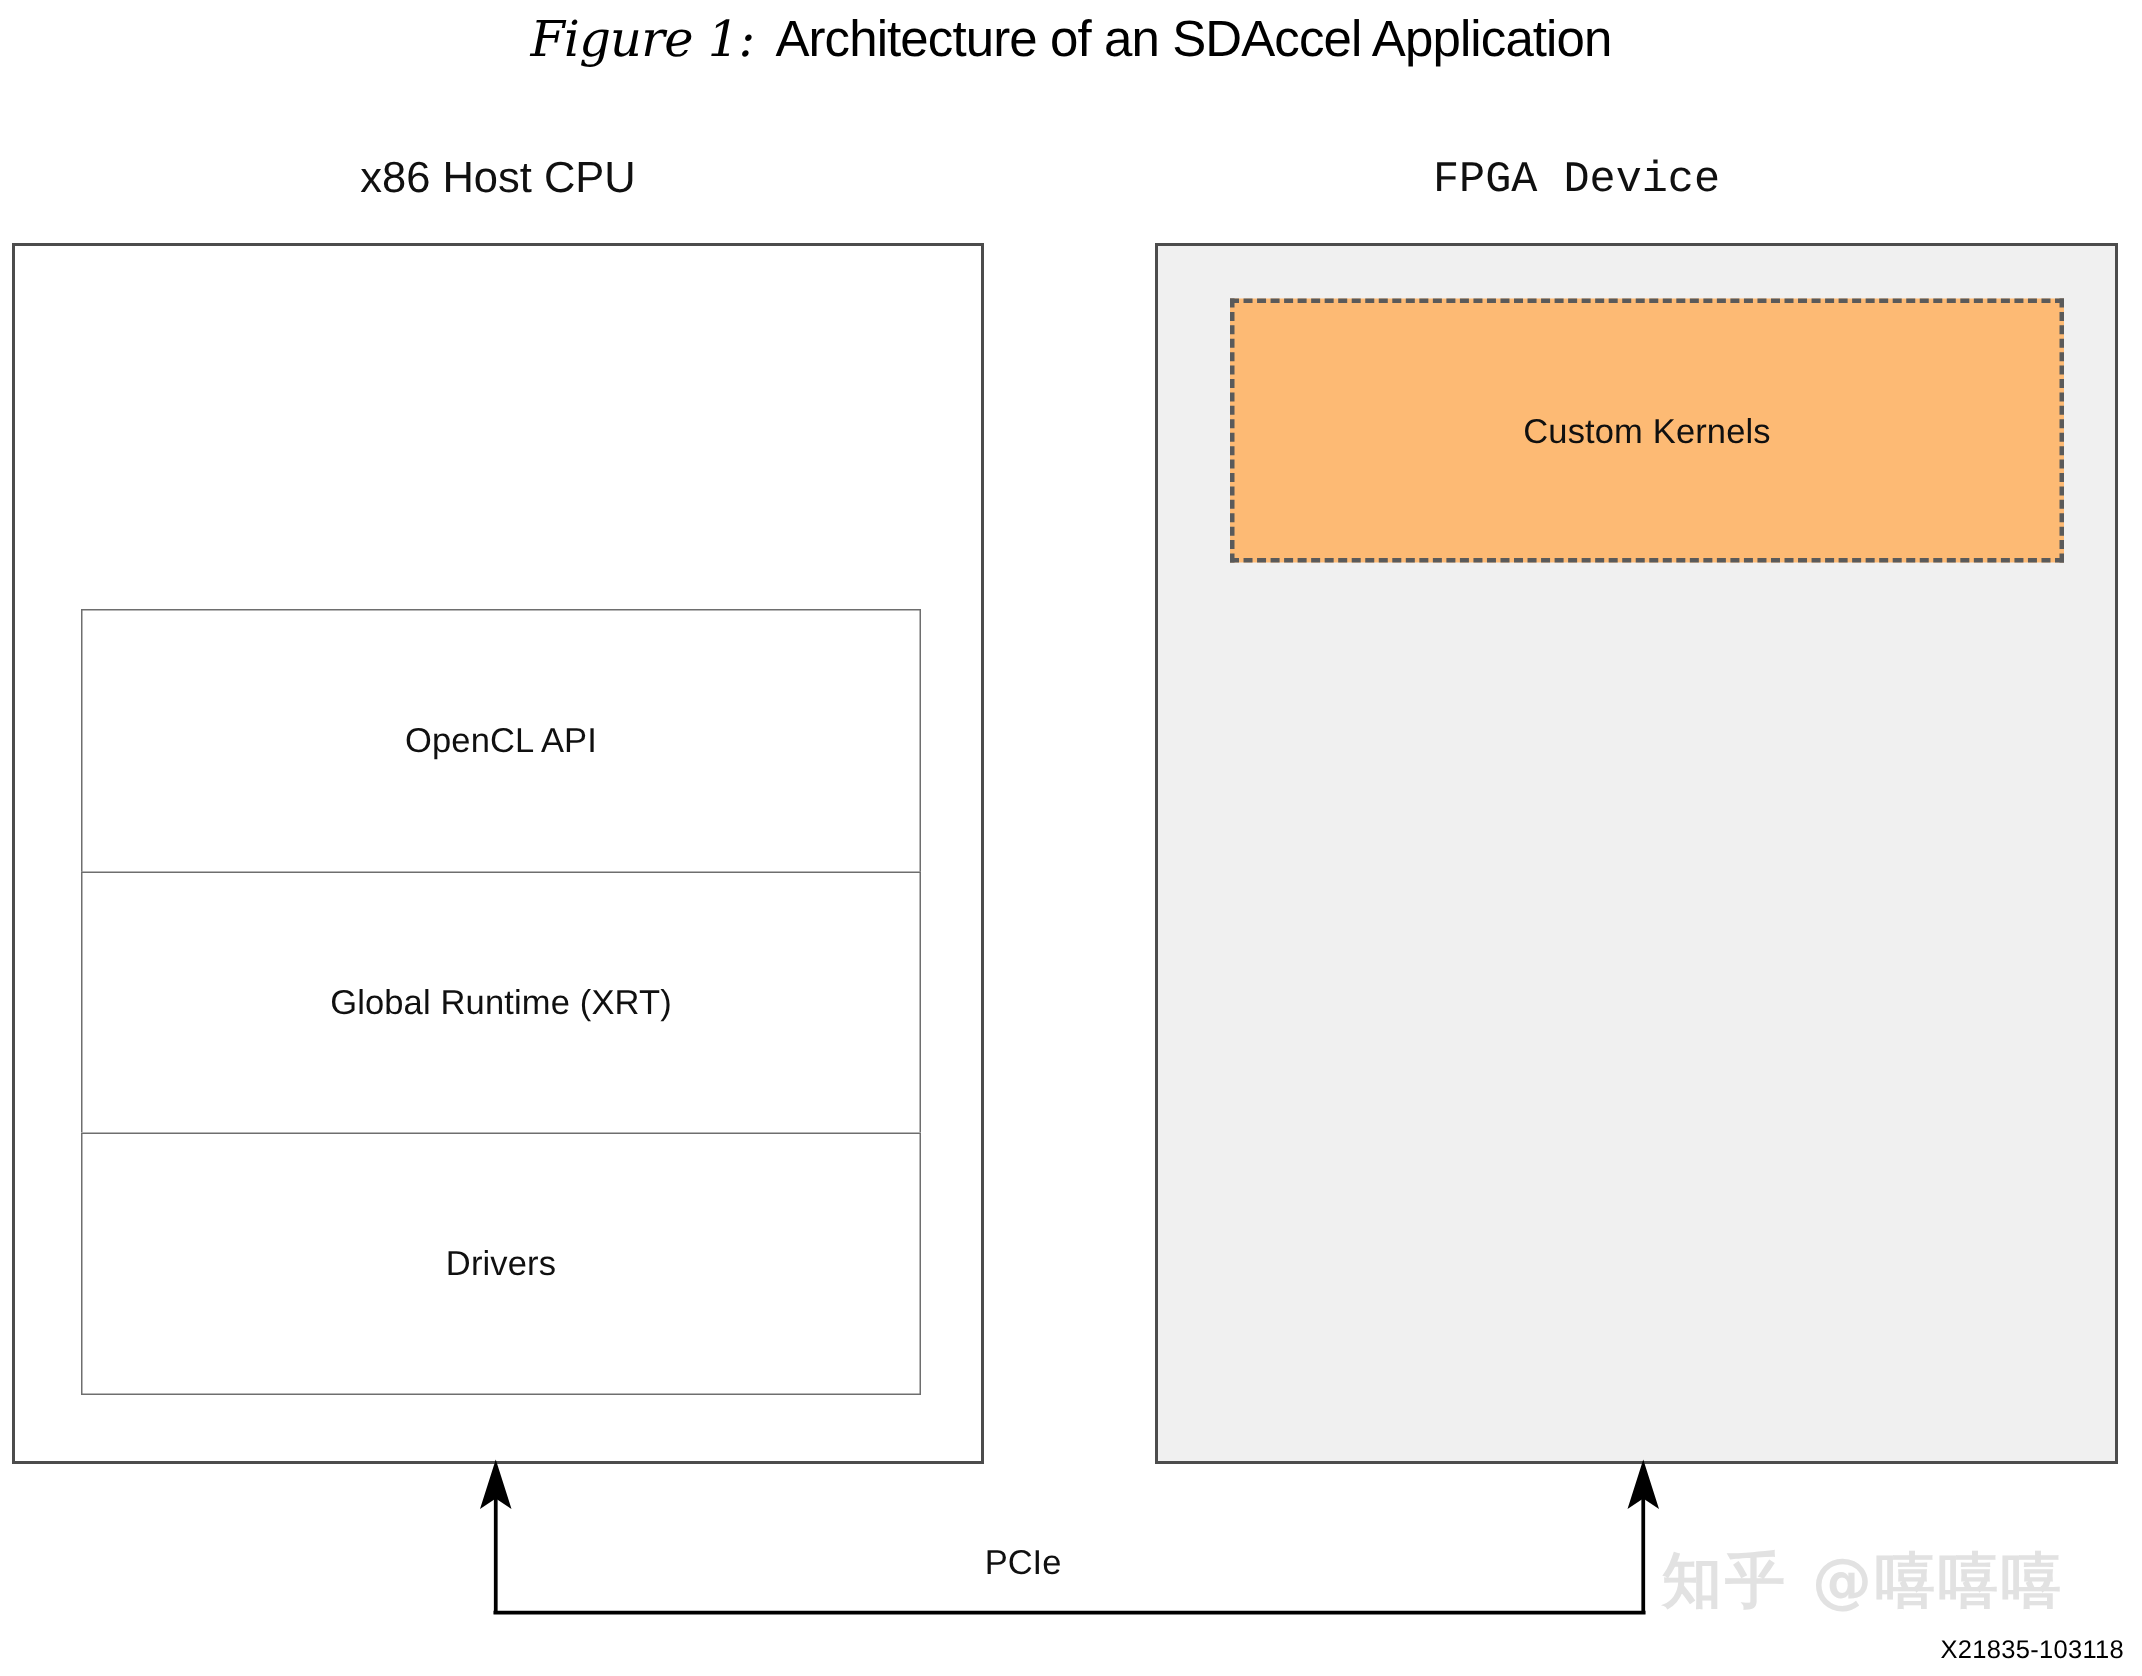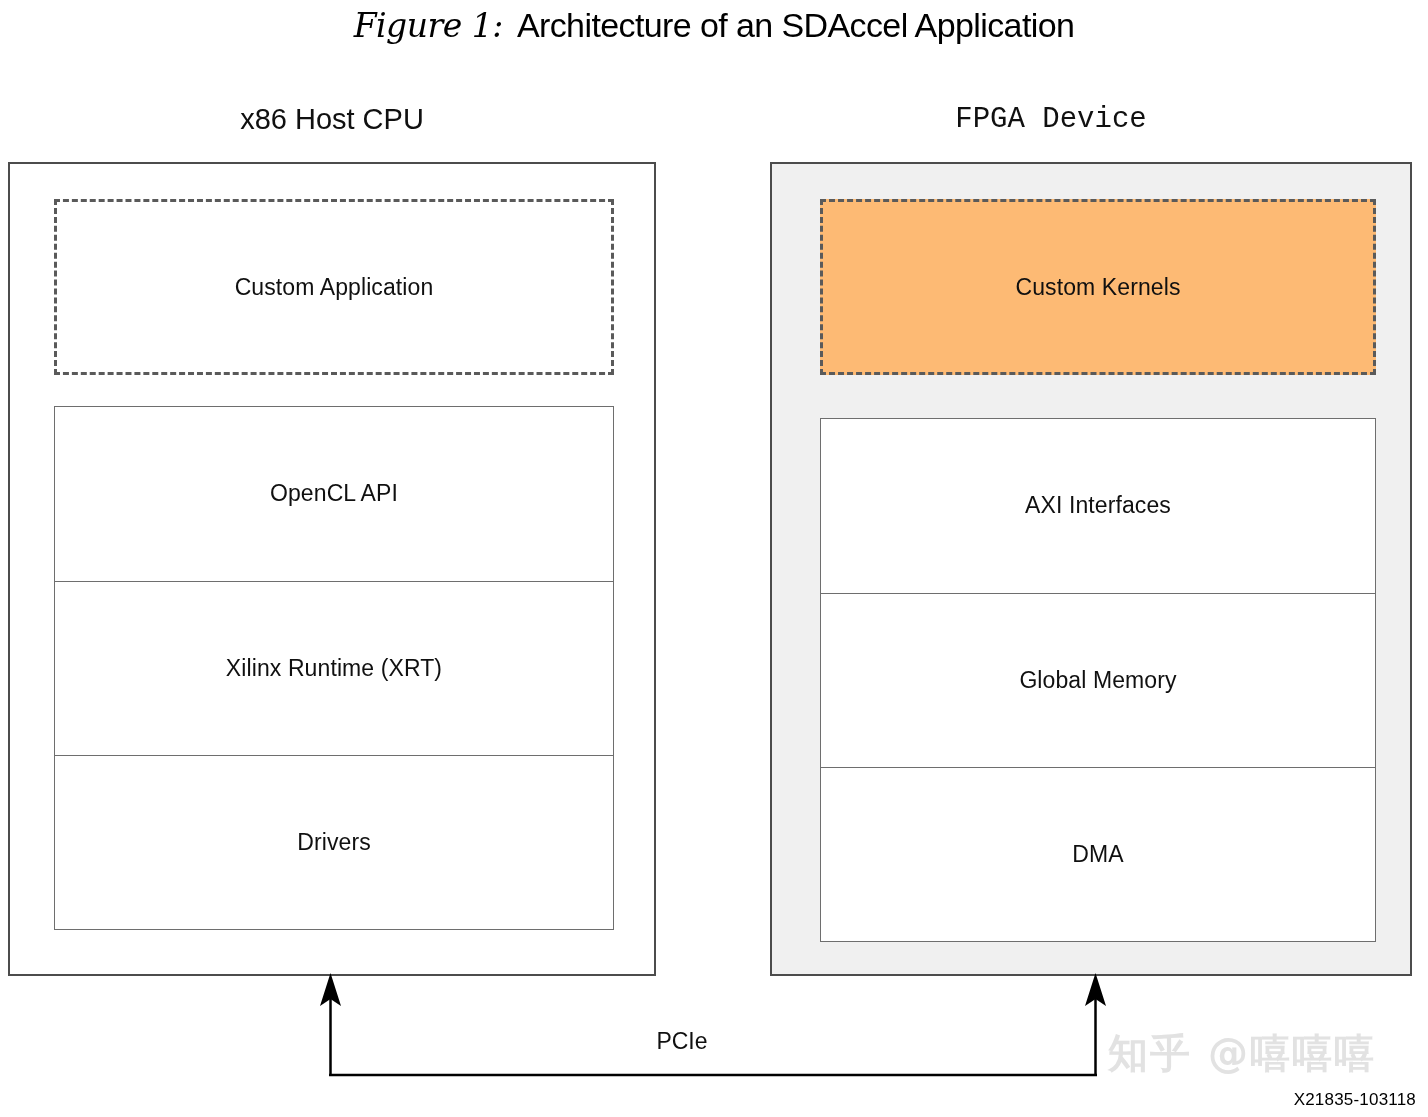--- a/index.html
+++ b/index.html
@@ -184,51 +184,37 @@
 <body>
 
 <div id="figure-title">
   <span class="fig-label">Figure 1:</span><span class="fig-caption">Architecture of an SDAccel Application</span>
 </div>
 
 <div class="col-header" id="header-host">x86 Host CPU</div>
 <div class="col-header" id="header-device">FPGA Device</div>
 
 <div class="panel" id="host-panel">
-  <div class="dashed-box" id="custom-application-box">
-    <span class="box-label">Custom Application</span>
-  </div>
   <div class="stack" id="host-stack">
     <div class="stack-cell">
       <span class="box-label">OpenCL API</span>
     </div>
     <div class="stack-cell">
-      <span class="box-label">Xilinx Runtime (XRT)</span>
+      <span class="box-label">Global Runtime (XRT)</span>
     </div>
     <div class="stack-cell">
       <span class="box-label">Drivers</span>
     </div>
   </div>
 </div>
 
 <div class="panel" id="device-panel">
   <div class="dashed-box" id="custom-kernels-box">
     <span class="box-label">Custom Kernels</span>
   </div>
-  <div class="stack" id="device-stack">
-    <div class="stack-cell">
-      <span class="box-label">AXI Interfaces</span>
-    </div>
-    <div class="stack-cell">
-      <span class="box-label">Global Memory</span>
-    </div>
-    <div class="stack-cell">
-      <span class="box-label">DMA</span>
-    </div>
-  </div>
 </div>
 
 <svg id="pcie-connector" viewBox="0 0 1428 130" width="1428" height="130">
 
   <line x1="330.5" y1="36" x2="330.5" y2="116" stroke="#000000" stroke-width="2.5"></line>
 
   <line x1="1095.5" y1="36" x2="1095.5" y2="116" stroke="#000000" stroke-width="2.5"></line>
 
   <line x1="329" y1="115" x2="1097" y2="115" stroke="#000000" stroke-width="2.5"></line>
 

